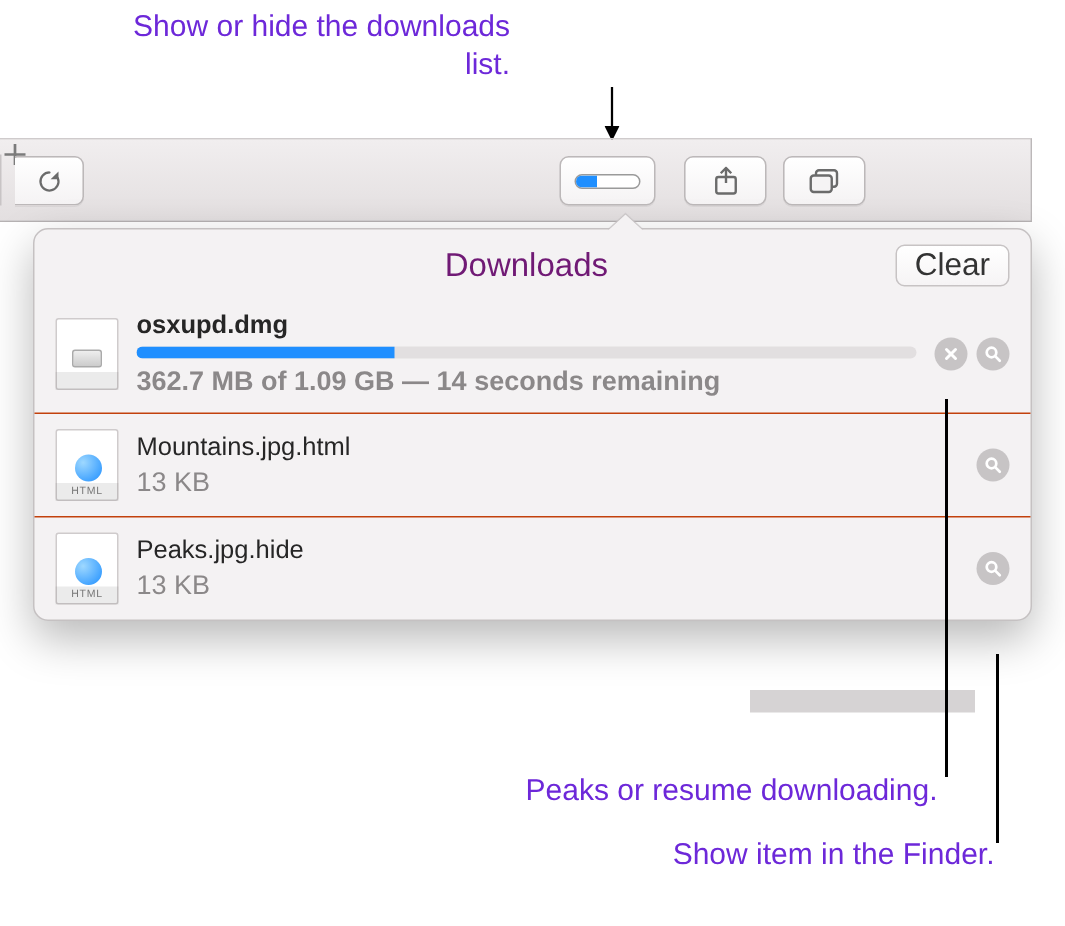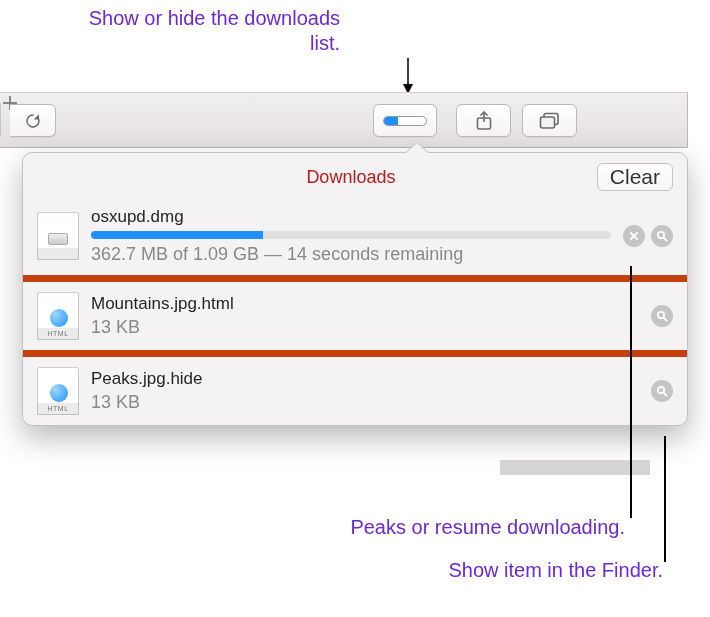--- a/index.html
+++ b/index.html
@@ -90,42 +90,42 @@
     border-bottom: 11px solid #f4f2f3;
     filter: drop-shadow(0 -1px 0 #c5c1c2);
   }
 
   .pop-header {
     display:flex; align-items:center;
     padding: 10px 14px 6px 14px;
   }
   .pop-title {
     flex:1; text-align:center;
-    font-size: 18px;
-    color: #b91c1c;
+    font-size: 22px;
+    color: #701a75;
     padding-left: 68px;
   }
   .clear-btn {
     height: 28px;
     padding: 0 12px;
     border: 1px solid #c7c3c4;
     border-radius: 6px;
     background: linear-gradient(#ffffff,#f6f4f5);
     font-size: 21px;
     color: #333;
   }
 
   .items { }
   .item {
     display:flex; align-items:center;
     padding: 10px 14px;
-    border-top: 7px solid #c2410c;
+    border-top: 1px solid #c2410c;
     gap: 12px;
   }
-  .item:first-child { border-top: none; }
+  .item:first-child { border-top: none; font-weight: bold; }
 
   .file-icon {
     width: 42px; height: 48px;
     position: relative;
     background: #fff;
     border: 1px solid #cfcbcc;
     border-radius: 2px;
     flex-shrink: 0;
   }
   .file-icon::after {

